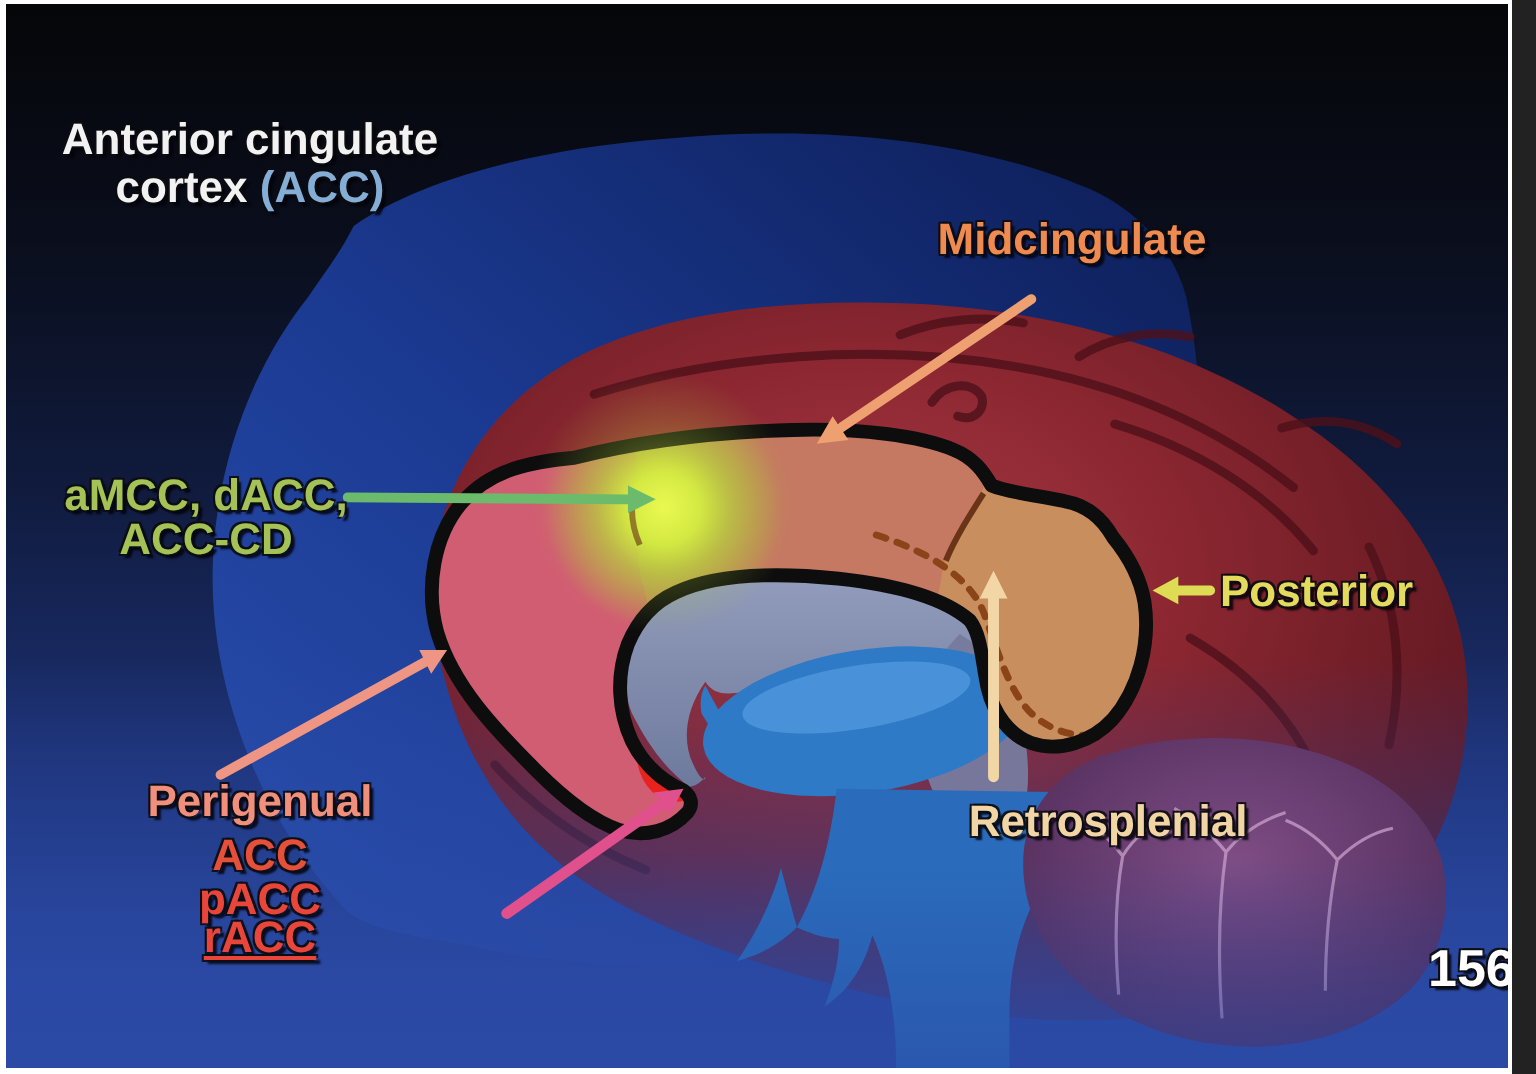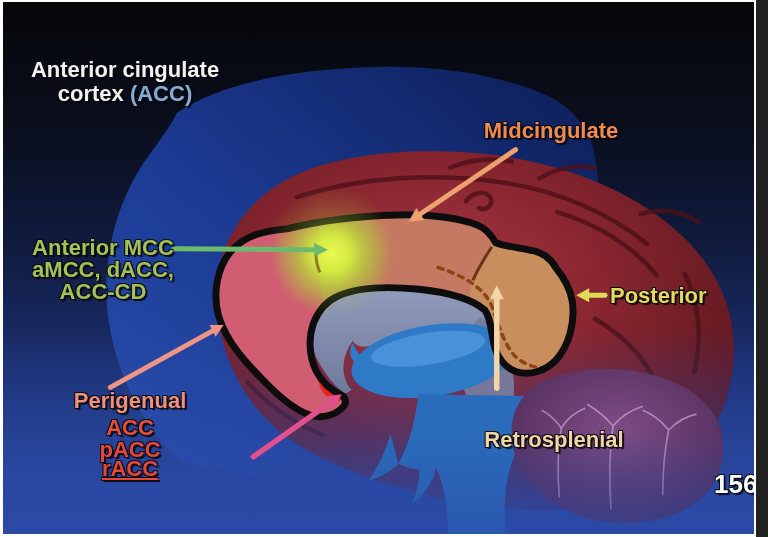--- a/index.html
+++ b/index.html
@@ -10,29 +10,29 @@
     font-family:"Liberation Sans",sans-serif;
   }
   .stage svg{position:absolute;left:0;top:0;}
   .lbl{
     position:absolute;font-weight:bold;font-size:22px;line-height:22px;text-align:center;white-space:nowrap;
     text-shadow:-1px -1px 0 rgba(12,12,18,.9),1px -1px 0 rgba(12,12,18,.9),-1px 1px 0 rgba(12,12,18,.9),2px 2px 1px rgba(4,4,10,.85);
   }
   .ctr{transform:translateX(-50%);}
   .title{left:122px;top:56px;color:#f2f2f2;line-height:24px;}
   .title .acc{color:#85aed6;}
-  .mcc{left:548px;top:107px;color:#ef8a50;margin-top:11px;}
+  .mcc{left:533px;top:107px;color:#ef8a50;}
   .amcc{left:100px;top:235px;color:#a4c255;}
   .post{left:607px;top:283px;color:#e3da5e;}
   .peri{left:127px;top:388px;color:#ef8f7c;text-align:center;}
   .peri .l2{color:#e5503b;margin-top:5px;}
   .peri .l3{color:#e8453b;}
   .peri .l4{color:#e8453b;margin-top:-3px;text-decoration:underline;}
   .infra{left:196px;top:460px;color:#ec5f95;}
-  .retro{left:551px;top:398px;color:#f2d5a5;margin-top:29px;}
+  .retro{left:551px;top:398px;color:#f2d5a5;}
   .fig{left:711px;top:471px;color:#ffffff;font-size:26px;}
 </style>
 </head>
 <body>
 
 <div class="stage">
 
   <svg width="763" height="532" viewBox="0 0 768 537" preserveAspectRatio="none">
     <defs>
       <linearGradient id="gradSil" x1="0" y1="1" x2="1" y2="0">
@@ -158,21 +158,20 @@
   <div class="lbl title ctr">
     <div>Anterior cingulate</div>
     <div><span>cortex </span><span class="acc">(ACC)</span></div>
   </div>
 
   <div class="lbl mcc ctr">
     <div>Midcingulate</div>
   </div>
 
   <div class="lbl amcc ctr">
-    <div>Anterior MCC</div>
     <div>aMCC, dACC,</div>
     <div>ACC-CD</div>
   </div>
 
   <div class="lbl post">Posterior</div>
 
   <div class="lbl peri ctr">
     <div class="l1">Perigenual</div>
     <div class="l2">ACC</div>
     <div class="l3">pACC</div>

